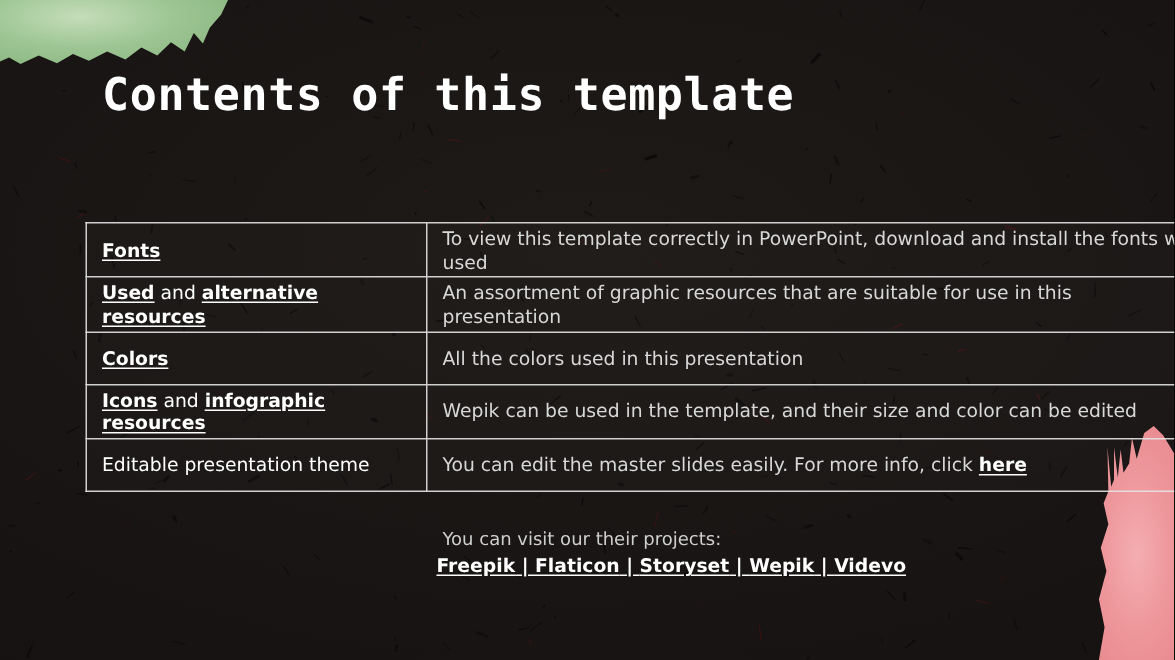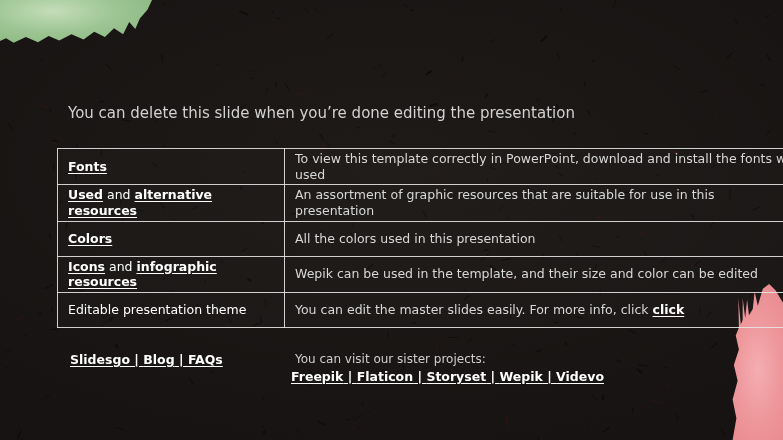--- a/index.html
+++ b/index.html
@@ -320,21 +320,21 @@
       <div class="speck" style="left: 79.5px; top: 22.5px; width: 7.4px; height: 2px; transform: rotate(118deg); background: rgba(0, 0, 0, 0.6); opacity: 0.43;"></div>
       <div class="speck" style="left: 507.3px; top: 278.5px; width: 6.7px; height: 1px; transform: rotate(43deg); background: rgba(90, 20, 22, 0.55); opacity: 0.77;"></div>
       <div class="speck" style="left: 50.9px; top: 328.7px; width: 7.9px; height: 1px; transform: rotate(5deg); background: rgba(0, 0, 0, 0.6); opacity: 0.75;"></div>
       <div class="speck" style="left: 593.6px; top: 217.1px; width: 8.3px; height: 1px; transform: rotate(153deg); background: rgba(90, 20, 22, 0.55); opacity: 0.83;"></div>
       <div class="speck" style="left: 103.4px; top: 321.3px; width: 5.1px; height: 1px; transform: rotate(154deg); background: rgba(0, 0, 0, 0.6); opacity: 0.41;"></div>
       <div class="speck" style="left: 381px; top: 74.4px; width: 6.7px; height: 1px; transform: rotate(129deg); background: rgba(0, 0, 0, 0.6); opacity: 0.43;"></div>
     </div>
   <div class="green-splash"></div>
   <div class="pink-stroke"></div>
 
-  <p class="subtitle">You can delete this slide when you’re done editing the presentation</p>
+  <h1 class="title">Contents of this template</h1>
 
   <table class="contents">
     <tbody id="contents-rows">
         <tr>
           <td class="label-cell"><span class="cell-link">Fonts</span></td>
           <td class="desc-cell"><span class="plain-part">To view this template correctly in PowerPoint, download and install the fonts we used</span></td>
         </tr>
         <tr>
           <td class="label-cell"><span class="cell-link">Used</span><span class="plain-part"> and </span><span class="cell-link">alternative resources</span></td>
           <td class="desc-cell"><span class="plain-part">An assortment of graphic resources that are suitable for use in this presentation</span></td>
@@ -342,27 +342,26 @@
         <tr>
           <td class="label-cell"><span class="cell-link">Colors</span></td>
           <td class="desc-cell"><span class="plain-part">All the colors used in this presentation</span></td>
         </tr>
         <tr>
           <td class="label-cell"><span class="cell-link">Icons</span><span class="plain-part"> and </span><span class="cell-link">infographic resources</span></td>
           <td class="desc-cell"><span class="plain-part">Wepik can be used in the template, and their size and color can be edited</span></td>
         </tr>
         <tr>
           <td class="label-cell plain"><span class="plain-part">Editable presentation theme</span></td>
-          <td class="desc-cell"><span class="plain-part">You can edit the master slides easily. For more info, click </span><span class="cell-link">click</span></td>
+          <td class="desc-cell"><span class="plain-part">You can edit the master slides easily. For more info, click </span><span class="cell-link">here</span></td>
         </tr>
       </tbody>
   </table>
 
   <div class="footer">
     <div class="footer-block info">
-      <div class="footer-links" id="info-links"><span class="flink">Slidesgo</span><span class="sep"> | </span><span class="flink">Blog</span><span class="sep"> | </span><span class="flink">FAQs</span></div>
     </div>
     <div class="footer-block sister">
-      <p class="footer-caption">You can visit our sister projects:</p>
+      <p class="footer-caption">You can visit our their projects:</p>
       <div class="footer-links" id="sister-links"><span class="flink">Freepik</span><span class="sep"> | </span><span class="flink">Flaticon</span><span class="sep"> | </span><span class="flink">Storyset</span><span class="sep"> | </span><span class="flink">Wepik</span><span class="sep"> | </span><span class="flink">Videvo</span></div>
     </div>
   </div>
 </div>
 
 </body></html>

